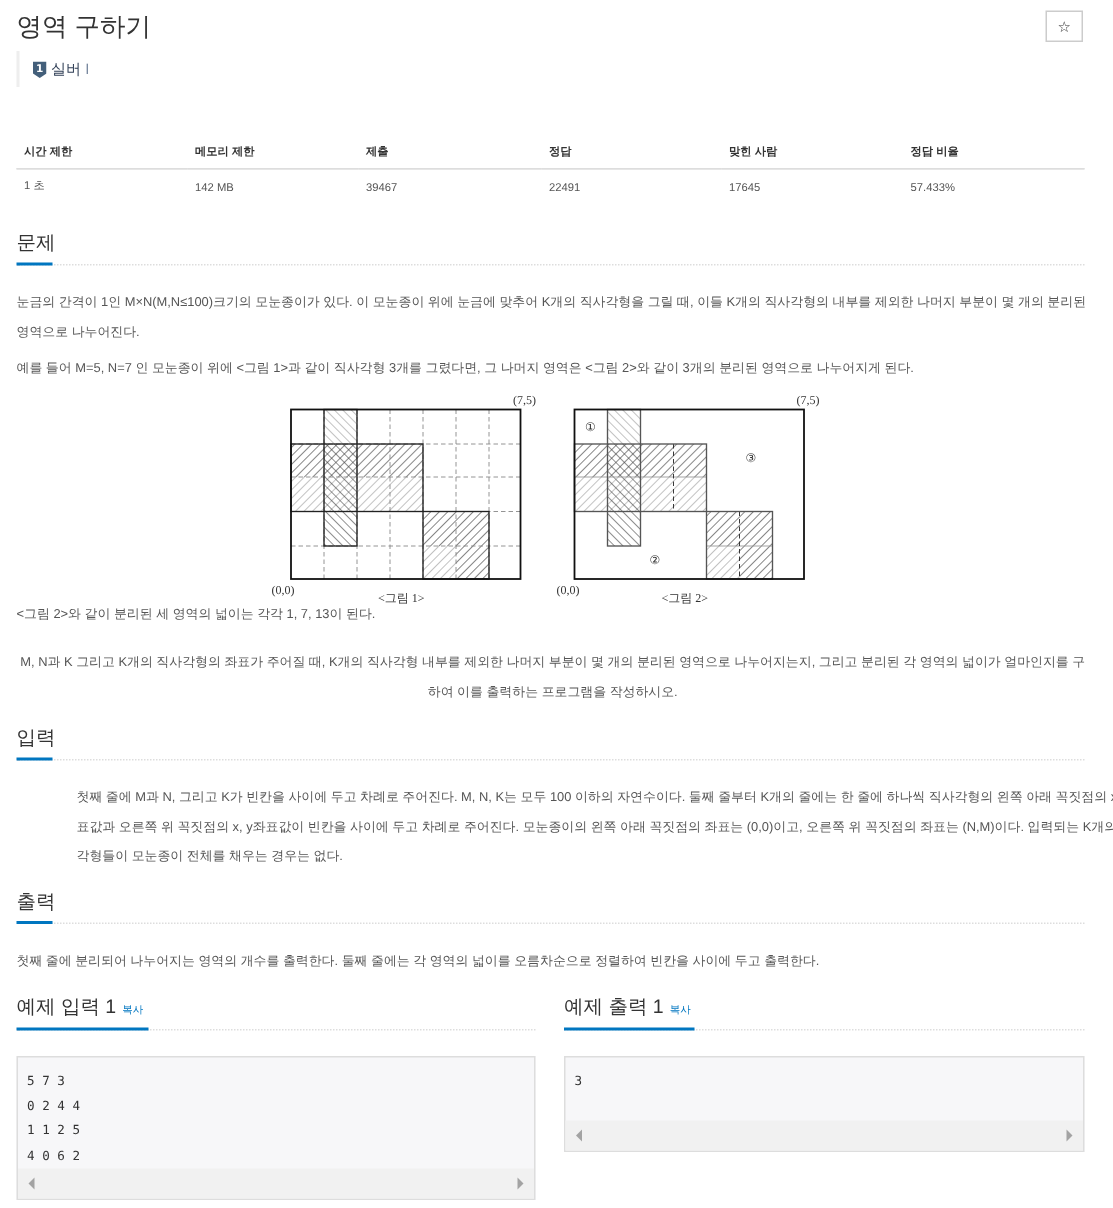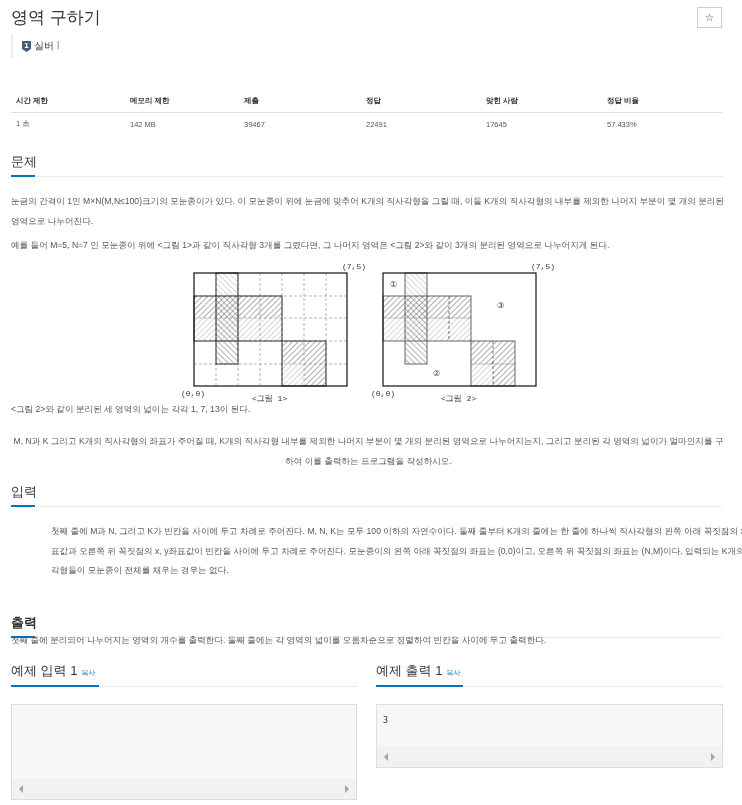--- a/index.html
+++ b/index.html
@@ -17,21 +17,21 @@
   table.info th { text-align:left; font-weight:bold; color:#333; padding: 4px 5px 6px 5px; border-bottom: 1px solid #ddd; height: 20px; }
   table.info td { text-align:left; color:#555; padding: 6px 5px; height: 22px; margin-top: 42px; }
 
   .sec-head { position:absolute; left:11px; width: 712px; height: 26px; border-bottom: 1px dotted #ddd; }
   .sec-head .label { position:absolute; left:0; top:2px; font-size: 13px; color:#333; padding-bottom: 5px; }
   .sec-head .uline { position:absolute; left:0; bottom:-1px; height:2px; background:#0076c0; }
 
   .para { position:absolute; left: 11px; width: 715px; font-size: 8.6px; color:#555; line-height: 19.5px; }
 
   .fig { position:absolute; }
-  .fig-cap { position:absolute; font-family: Liberation Mono, monospace; font-size: 8px; color:#333; }
+  .fig-cap { position:absolute; font-family: Liberation Serif, serif; font-size: 8px; color:#333; }
 
   .sample-head { position:absolute; height: 26px; border-bottom: 1px dotted #ddd; }
   .sample-head .label { position:absolute; left:0; top:1px; font-size: 13px; color:#333; }
   .sample-head .copy { font-size: 7px; color: #0076c0; margin-left: 4px; }
   .sample-head .uline { position:absolute; left:0; bottom:-1px; height:2px; background:#0076c0; }
 
   .pre { position:absolute; background:#f7f7f9; border: 1px solid #ddd; font-family: "DejaVu Sans Mono", monospace; font-size: 8.4px; color:#333; }
   .pre .lines { padding: 7px 0 0 6px; line-height: 16.5px; white-space: pre; }
   .pre .scroll { position:absolute; left:0; right:0; bottom:0; height: 20px; background:#f1f1f1; }
   .pre .scroll .arrow-l { position:absolute; left: 7px; top: 6px; width:0; height:0; border-top: 4px solid transparent; border-bottom: 4px solid transparent; border-right: 4px solid #a3a3a3; }
@@ -173,33 +173,34 @@
 
 <p class="para" style="top:400px;">&lt;그림 2&gt;와 같이 분리된 세 영역의 넓이는 각각 1, 7, 13이 된다.</p>
 <p class="para" style="top:432px;text-align:center;">M, N과 K 그리고 K개의 직사각형의 좌표가 주어질 때, K개의 직사각형 내부를 제외한 나머지 부분이 몇 개의 분리된 영역으로 나누어지는지, 그리고 분리된 각 영역의 넓이가 얼마인지를 구하여 이를 출력하는 프로그램을 작성하시오.</p>
 
 <div class="sec-head" style="top:481px;">
   <span class="label">입력</span>
   <span class="uline" style="width:24px"></span>
 </div>
 <p class="para" style="top:522px;margin-left:40px;">첫째 줄에 M과 N, 그리고 K가 빈칸을 사이에 두고 차례로 주어진다. M, N, K는 모두 100 이하의 자연수이다. 둘째 줄부터 K개의 줄에는 한 줄에 하나씩 직사각형의 왼쪽 아래 꼭짓점의 x, y좌표값과 오른쪽 위 꼭짓점의 x, y좌표값이 빈칸을 사이에 두고 차례로 주어진다. 모눈종이의 왼쪽 아래 꼭짓점의 좌표는 (0,0)이고, 오른쪽 위 꼭짓점의 좌표는 (N,M)이다. 입력되는 K개의 직사각형들이 모눈종이 전체를 채우는 경우는 없다.</p>
 
-<div class="sec-head" style="top:612px;font-weight:bold;">
+<div class="sec-head" style="top:590px;">
   <span class="label">출력</span>
   <span class="uline" style="width:24px"></span>
 </div>
 <p class="para" style="top:631px;">첫째 줄에 분리되어 나누어지는 영역의 개수를 출력한다. 둘째 줄에는 각 영역의 넓이를 오름차순으로 정렬하여 빈칸을 사이에 두고 출력한다.</p>
 
 <div class="sample-head" style="left:11px; top:661px; width:346px;">
   <span class="label">
     <span>예제 입력 1</span><span class="copy">복사</span>
   </span>
   <span class="uline" style="width:88px"></span>
 </div>
 <div class="pre" style="left:11px; top:704px; width:346px; height:96px;">
+  <div class="lines"><div>5 7 3</div><div>0 2 4 4</div><div>1 1 2 5</div><div>4 0 6 2</div></div>
   <div class="scroll">
     <span class="arrow-l"></span>
     <span class="arrow-r"></span>
   </div>
 </div>
 
 <div class="sample-head" style="left:376px; top:661px; width:347px;">
   <span class="label">
     <span>예제 출력 1</span><span class="copy">복사</span>
   </span>

